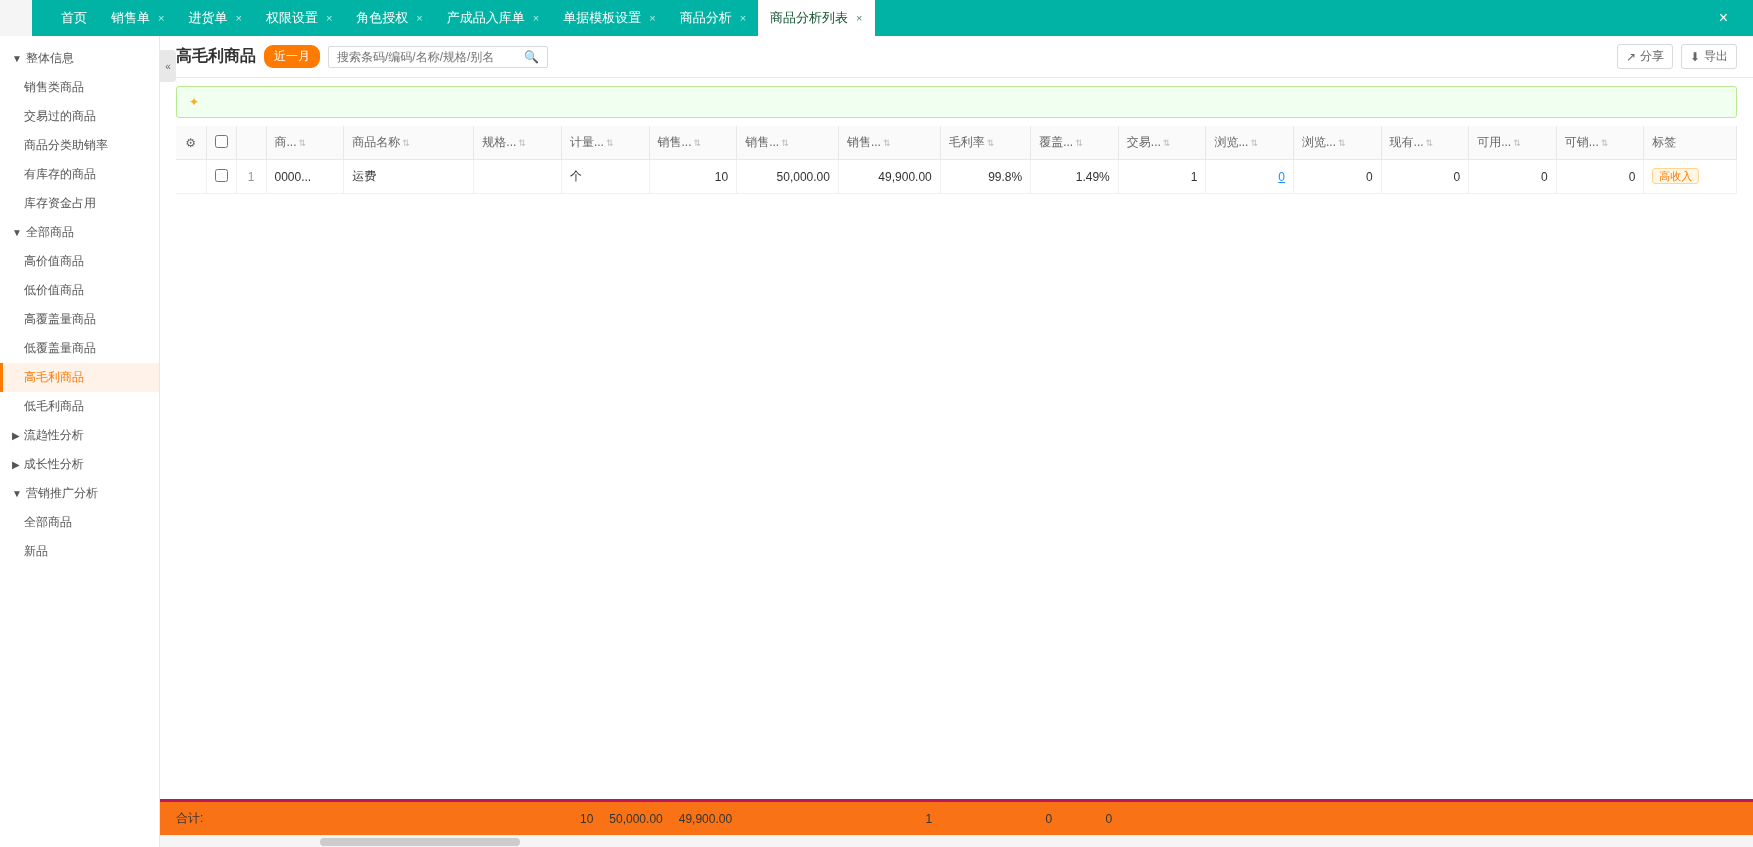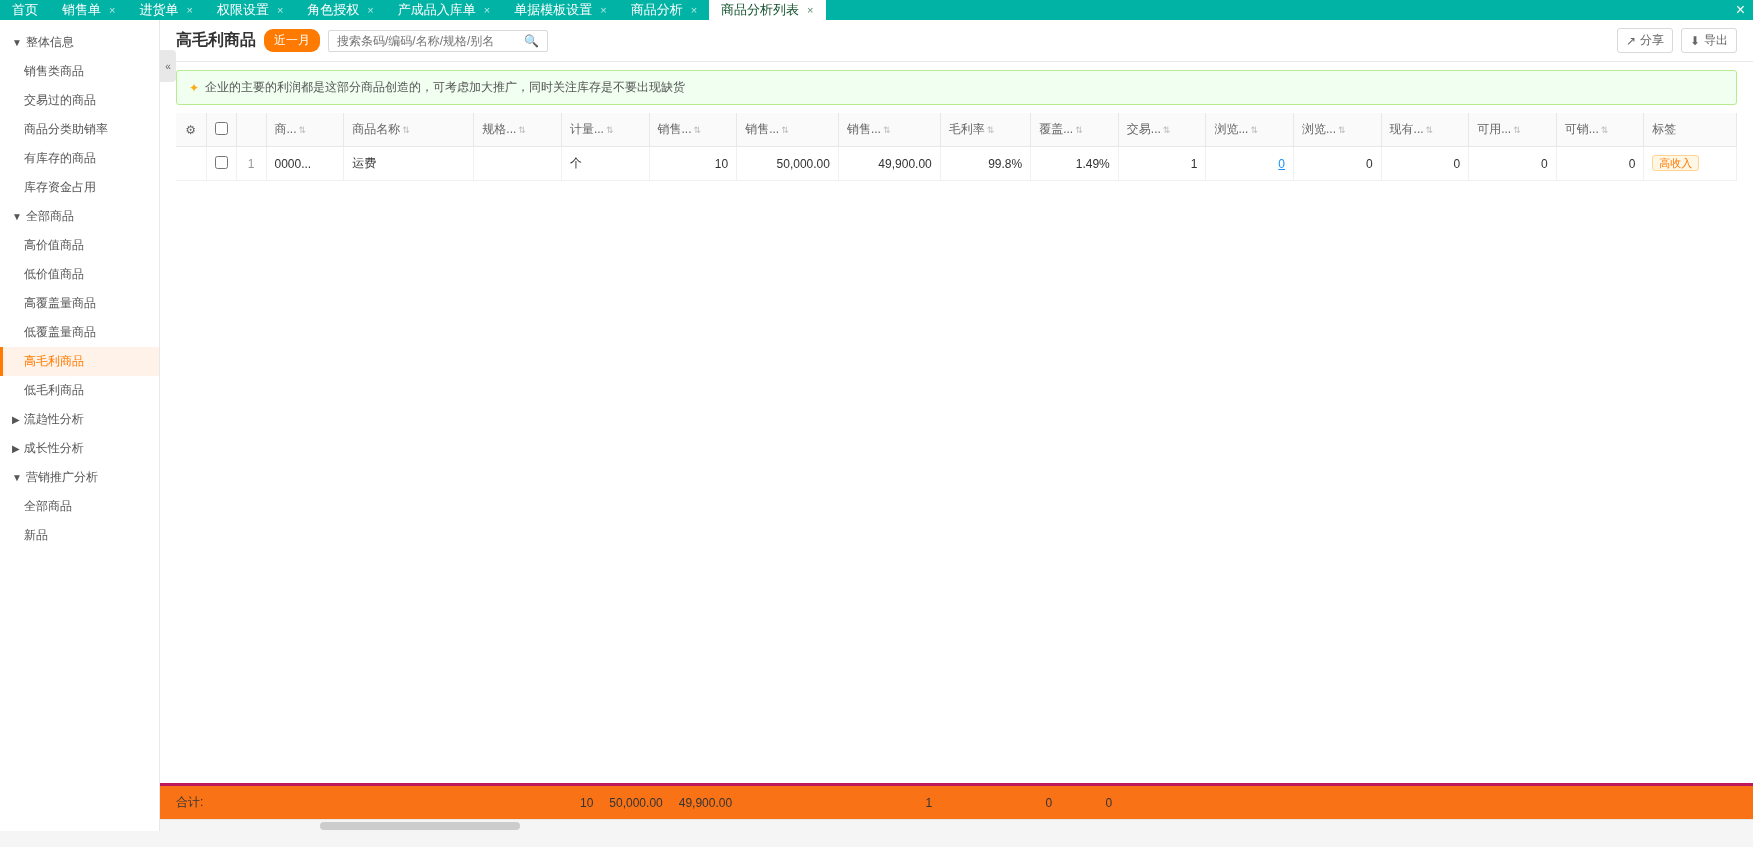--- a/index.html
+++ b/index.html
@@ -3,24 +3,25 @@
   <meta charset="utf-8">
   <style>
     * { box-sizing: border-box; margin: 0; padding: 0; }
     body { font-family: 'Microsoft YaHei', Arial, sans-serif; font-size: 12px; background: #f5f5f5; color: #333; overflow: hidden; height: 847px; }
 
     
     .top-nav {
       background: #00b3a4;
       display: flex;
       align-items: center;
-      height: 20px;
-      padding: 0 0;
+      height: 36px;
+      padding: 0 17px;
       color: #fff;
       flex-shrink: 0;
+      margin-left: 32px;
     }
     .top-nav .nav-item {
       padding: 0 12px;
       height: 100%;
       display: flex;
       align-items: center;
       cursor: pointer;
       font-size: 13px;
       white-space: nowrap;
       gap: 4px;
@@ -406,21 +407,20 @@
         <span>分享</span>
       </div>
       <div class="header-action">
         <span>⬇</span>
         <span>导出</span>
       </div>
     </div>
 
     <div class="info-banner">
       <span class="info-icon">✦</span>
-      <span>企业的主要的利润都是这部分商品创造的，可考虑加大推广，同时关注库存是不要出现缺货</span>
     </div>
 
     <div class="table-container">
       <table>
         <thead>
           <tr>
             <th class="th-settings">⚙</th>
             <th class="checkbox-cell"><input type="checkbox" style=""></th>
             <th class="row-num"></th>
             <th>

